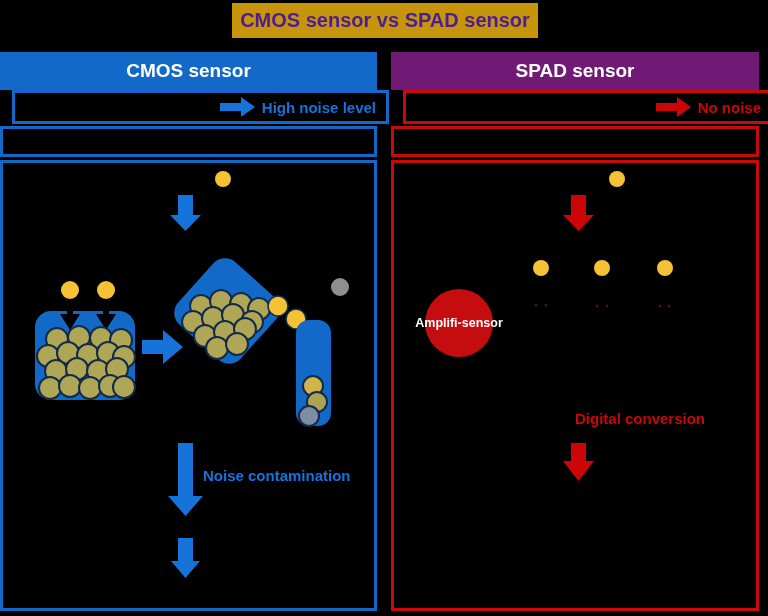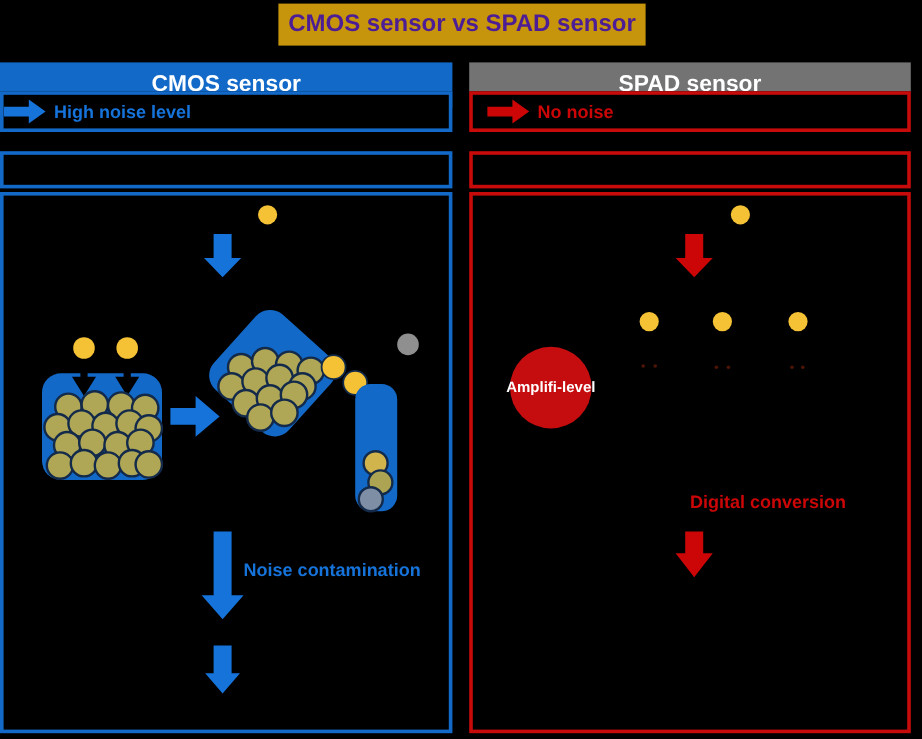--- a/index.html
+++ b/index.html
@@ -6,23 +6,23 @@
   .page{position:relative;width:768px;height:616px;background:#000;overflow:hidden;
         font-family:"Liberation Sans",sans-serif;}
   .abs{position:absolute;}
   
   .title-banner{left:232px;top:3px;width:306px;height:35px;background:#C7950B;
     color:#4c1d95;font-size:20px;font-weight:bold;display:flex;align-items:center;justify-content:center;}
   
   .panel-header{height:38px;top:52px;color:#fff;font-size:19px;font-weight:bold;
     display:flex;align-items:center;justify-content:center;}
   .hdr-blue{background:#1269C8;}
-  .hdr-red{background:#737373;}
-  .row{height:34px;top:76px;background:#000;box-sizing:border-box;border:3px solid;
-    display:flex;align-items:center;gap:6px;}
+  .hdr-red{background:#701a75;}
+  .row{height:34px;top:90px;background:#000;box-sizing:border-box;border:3px solid;
+    display:flex;align-items:center;justify-content:flex-end;gap:6px;margin-left:12px;}
   .row2{height:31px;top:126px;background:#000;box-sizing:border-box;border:3px solid;}
   .mainbox{top:160px;height:451px;background:#000;box-sizing:border-box;border:3px solid;}
   .b-blue{border-color:#1269C8;}
   .b-red{border-color:#C70A0A;padding-left:12px;}
   .lbl-blue{color:#1573DA;font-size:15px;font-weight:bold;}
   .lbl-red{color:#CC0606;font-size:15px;font-weight:bold;}
   .innerbox{position:absolute;background:#000;box-sizing:border-box;border:3px solid;}
   .amp-circle{position:absolute;left:425px;top:289px;width:68px;height:68px;border-radius:50%;
     background:#C50D10;color:#fff;font-size:12.5px;font-weight:bold;line-height:1.12;
     display:flex;flex-direction:row;align-items:center;justify-content:center;text-align:center;}
@@ -67,21 +67,21 @@
     <span class="lbl-red">No noise</span>
   </div>
 
   <div class="abs row2 b-red" style="left:391px;width:368px;"></div>
 
   <div class="abs mainbox b-red" style="left:391px;width:368px;"></div>
   <div class="innerbox b-red" style="left:409px;top:240px;width:343px;height:197px;"></div>
 
   <div class="amp-circle">
     <span>Amplifi-</span>
-    <span>level</span>
+    <span>sensor</span>
   </div>
 
   <div class="flow-label lbl-red" style="left:505px;top:410px;width:200px;text-align:right;">Digital conversion</div>
 
   <svg class="overlay" width="768" height="616">
 
     <circle cx="223" cy="179" r="8" fill="#F6C235"></circle>
     <polygon points="178,195 193,195 193,215 201,215 185.5,231 170,215 178,215" fill="#1573DA"></polygon>
 
     <rect x="35" y="311" width="100" height="89" rx="16" fill="#1269C8"></rect>

